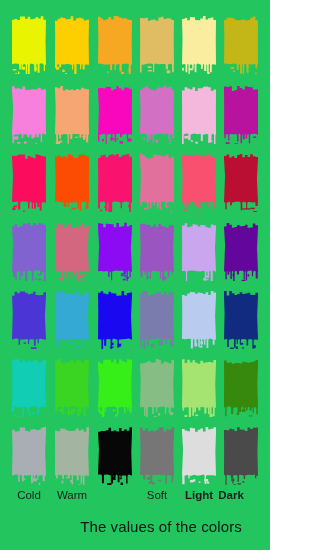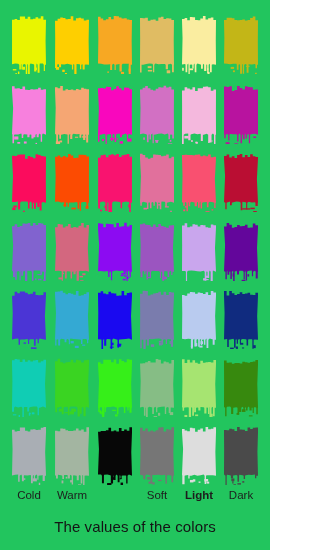--- a/index.html
+++ b/index.html
@@ -55,20 +55,21 @@
   #figure-caption {
     position: absolute;
     left: 0;
     top: 518px;
     width: 270px;
     text-align: center;
     font-family: "Liberation Sans", sans-serif;
     font-size: 15px;
     color: #141414;
     letter-spacing: 0.1px;
+    padding-left: 26px;
   }
 </style>
 </head>
 <body>
 
 <div id="palette-figure">
 
   <div id="swatch-grid">
       <div class="swatch-cell" title="Yellow / Cold #e9f500" style="left: 12px; top: 14px; width: 34px; height: 60px;">
         <svg viewBox="0 0 34 60" preserveAspectRatio="none">
@@ -446,18 +447,18 @@
           <rect x="18.30" y="56.09" width="1.95" height="1.64" fill="#4a4a4a"></rect>
         </svg>
       </div>
     </div>
 
   <div id="column-labels">
       <div class="column-label" style="left: 6px; width: 46px;">Cold</div>
       <div class="column-label" style="left: 49px; width: 46px;">Warm</div>
       <div class="column-label" style="left: 134px; width: 46px;">Soft</div>
       <div class="column-label" style="left: 176px; width: 46px; font-weight: bold;">Light</div>
-      <div class="column-label" style="left: 218px; width: 46px;">Dark</div>
+      <div class="column-label" style="left: 208px; width: 46px; font-weight: bold;">Dark</div>
     </div>
 
   <div id="figure-caption">The values of the colors</div>
 
 </div>
 
 </body></html>

